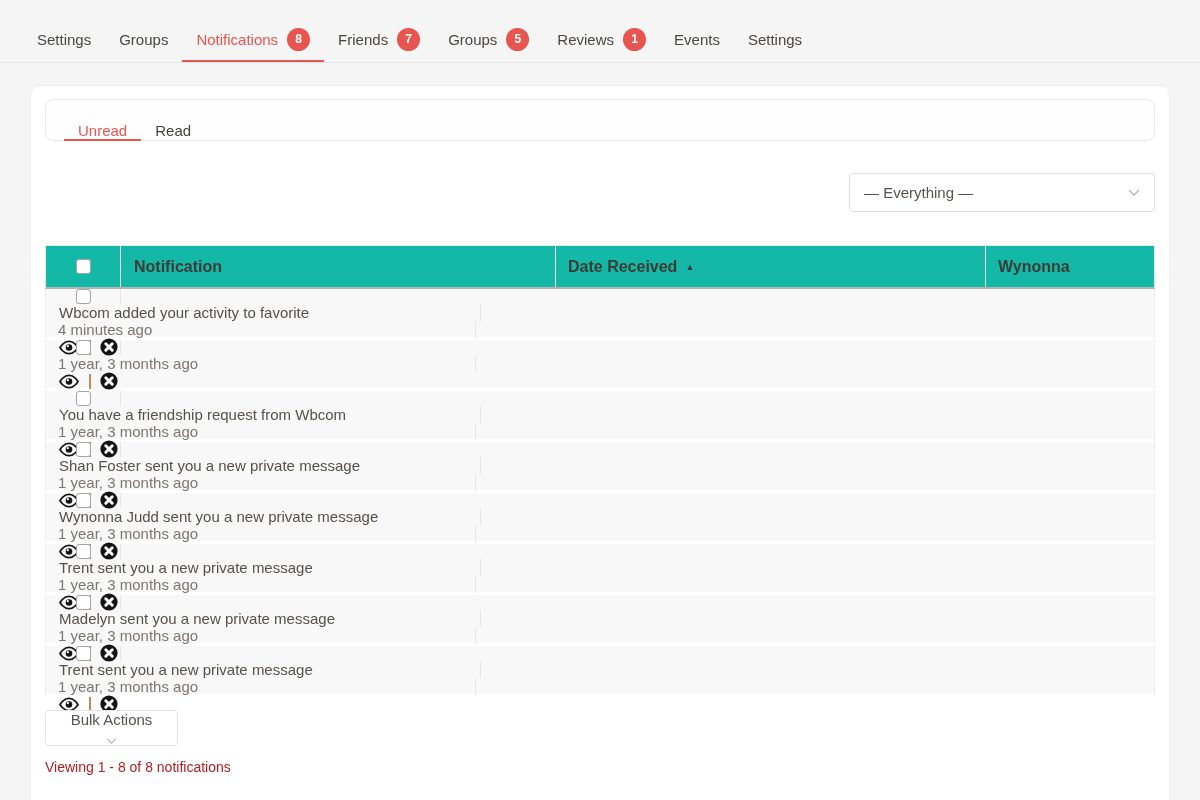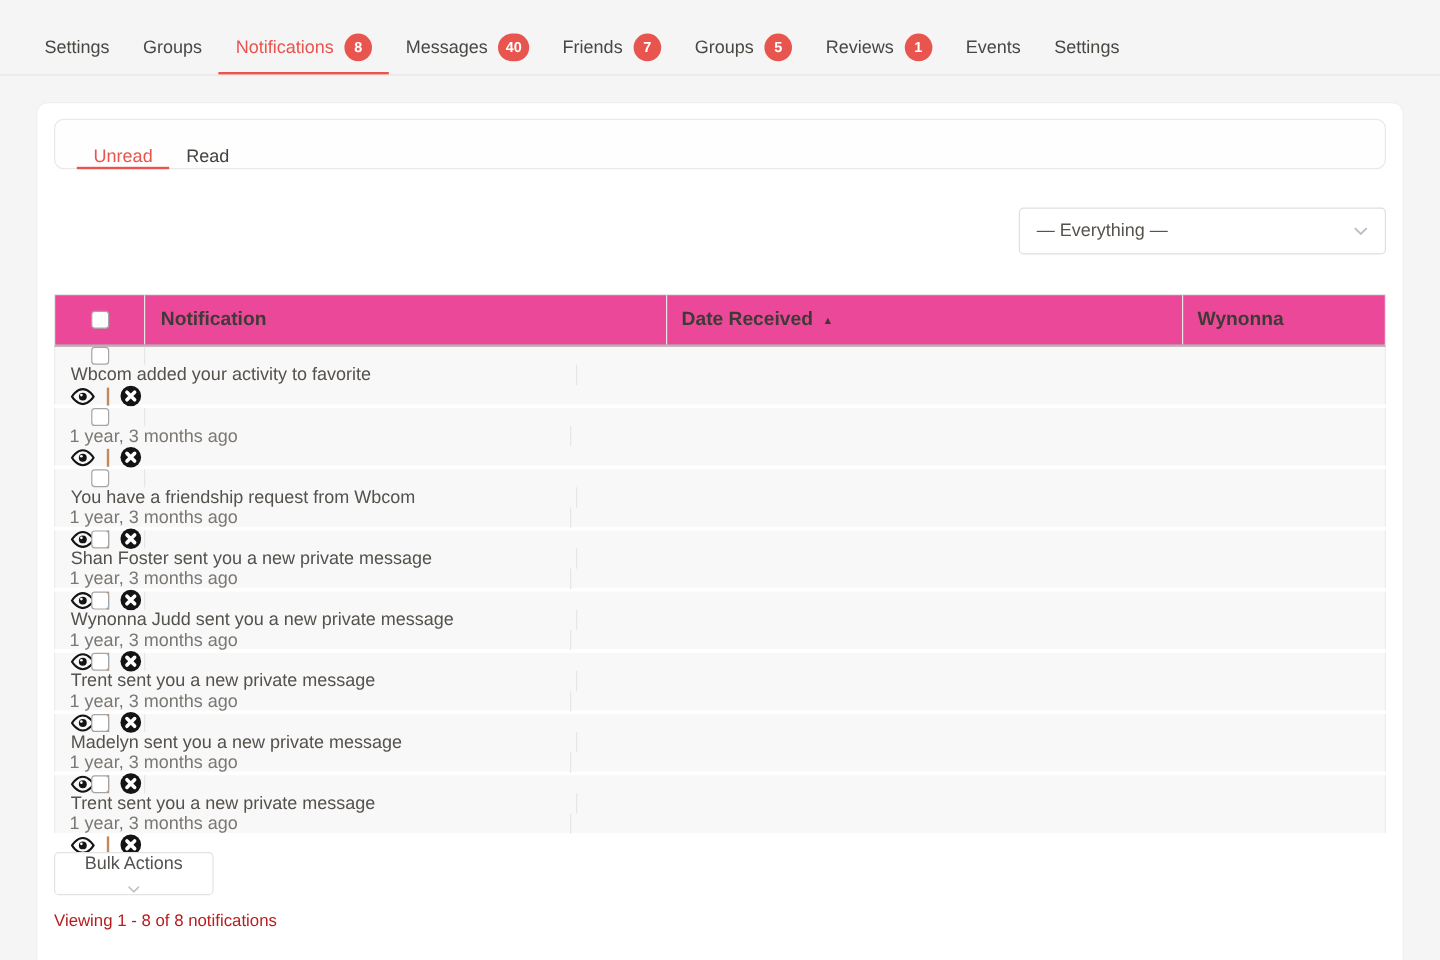--- a/index.html
+++ b/index.html
@@ -101,21 +101,21 @@
     color: #56524e;
     cursor: pointer;
     margin-left: 17px;
   }
 
   
   .ntable { margin-top: 33px; }
   .thead {
     display: flex;
     height: 44px;
-    background: #ec4899;
+    background: #14b8a6;
     border: 1px solid #e8e8e8;
     border-bottom: 2px solid #b3b3b3;
   }
   .trow {
     display: flex;
     height: 48px;
     background: #f8f8f8;
     border-left: 1px solid #ececec;
     border-right: 1px solid #ececec;
     margin-top: 3px;
@@ -175,24 +175,20 @@
     <span>Settings</span>
   </div>
   <div class="nav-tab">
     <span>Groups</span>
   </div>
   <div class="nav-tab active">
     <span>Notifications</span>
     <span class="badge">8</span>
   </div>
   <div class="nav-tab">
-    <span>Messages</span>
-    <span class="badge">40</span>
-  </div>
-  <div class="nav-tab">
     <span>Friends</span>
     <span class="badge">7</span>
   </div>
   <div class="nav-tab">
     <span>Groups</span>
     <span class="badge">5</span>
   </div>
   <div class="nav-tab">
     <span>Reviews</span>
     <span class="badge">1</span>
@@ -248,20 +244,23 @@
     </div>
 
     <div id="rows-container">
   <div class="trow">
     <div class="cell col-check">
       <input type="checkbox" class="cbx" style="">
     </div>
     <div class="cell col-notif">
       <span class="row-text">Wbcom added your activity to favorite</span>
     </div>
+    <div class="cell col-date">
+      <span class="row-date">4 minutes ago</span>
+    </div>
     <div class="cell col-actions">
       <span class="action-group">
         <span class="icon-btn">
           <svg width="22" height="15" viewBox="0 0 24 16">
             <path d="M12 1.2 C6.2 1.2 2.2 8 2.2 8 S6.2 14.8 12 14.8 21.8 8 21.8 8 17.8 1.2 12 1.2 Z" fill="none" stroke="#141414" stroke-width="1.9"></path>
             <circle cx="12" cy="8" r="3.6" fill="#141414"></circle>
             <circle cx="10.7" cy="6.6" r="1.2" fill="#ffffff"></circle>
           </svg>
         </span>
         <span class="action-sep"></span>

